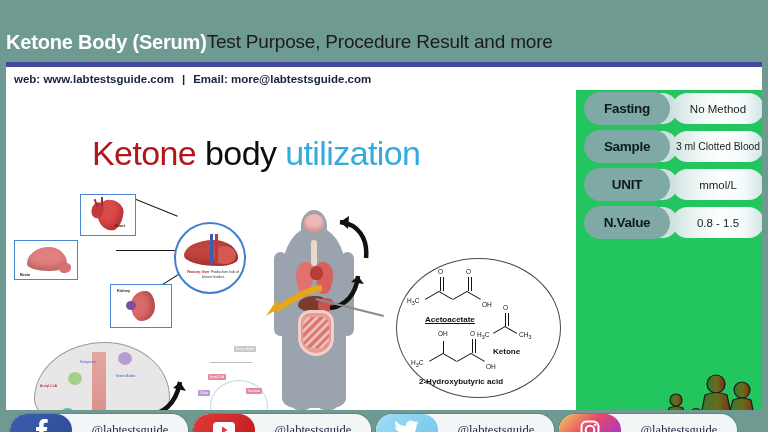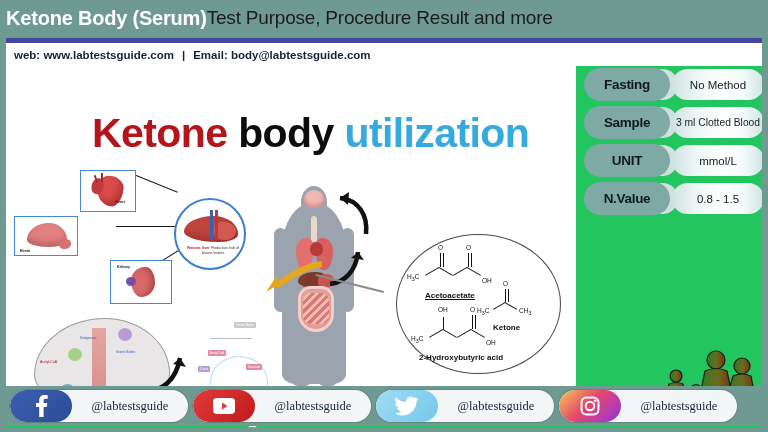--- a/index.html
+++ b/index.html
@@ -2,21 +2,21 @@
 <html><head>
 <meta charset="utf-8">
 <style>
   * { box-sizing: border-box; margin: 0; padding: 0; }
   html, body {
     width: 768px; height: 432px;
     font-family: "Liberation Sans", sans-serif;
     overflow: hidden;
     background: #6f9a92;
   }
-  .page { position: relative; width: 768px; height: 364px; background: #6f9a92; }
+  .page { position: relative; width: 768px; height: 364px; background: #6f9a92; margin-top: 24px; }
 
   
   .header {
     position: absolute; left: 0; top: 0; width: 768px; height: 36px;
     background: #6f9a92;
     display: flex; align-items: center;
     padding-left: 6px;
     white-space: nowrap;
     overflow: hidden;
   }
@@ -46,21 +46,21 @@
   }
   .contactbar .sep { padding: 0 8px; color: #17223b; }
 
   
   .info {
     position: absolute; left: 0; top: 28px; width: 570px; height: 320px;
     background: #ffffff;
   }
   .big-title {
     position: absolute; left: 86px; top: 44px;
-    font-size: 41px; font-weight: bold; letter-spacing: -0.6px;
+    font-size: 34px; font-weight: normal; letter-spacing: -0.6px;
     white-space: nowrap;
   }
   .t-red  { color: #b3151b; }
   .t-blk  { color: #0d0d0d; }
   .t-blue { color: #35aadc; }
 
   
   .organ-box {
     position: absolute; border: 1.5px solid #4a86d6; background: #fff;
     overflow: hidden;
@@ -292,21 +292,21 @@
   </div>
 
   <div class="card">
     <div class="navybar"></div>
 
     <div class="contactbar">
       <span>web:</span>&nbsp;
       <span>www.labtestsguide.com</span>
       <span class="sep">|</span>
       <span>Email:</span>&nbsp;
-      <span>body@labtestsguide.com</span>
+      <span>more@labtestsguide.com</span>
     </div>
 
     <div class="info">
 
       <div class="big-title">
         <span class="t-red">Ketone</span>
         <span class="t-blk">body</span>
         <span class="t-blue">utilization</span>
       </div>
 

